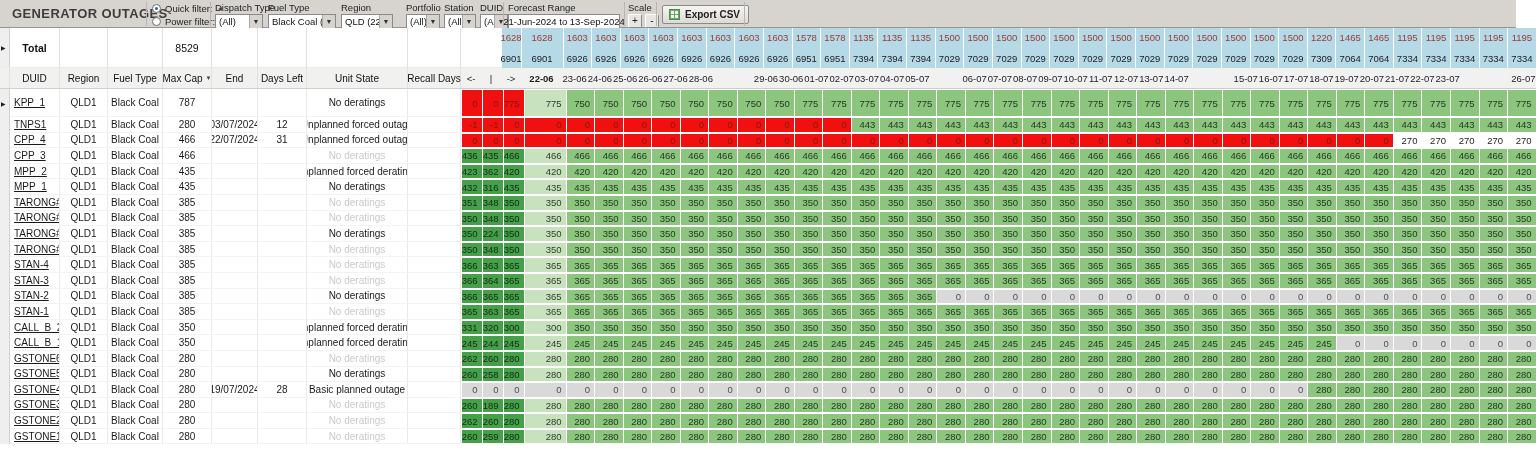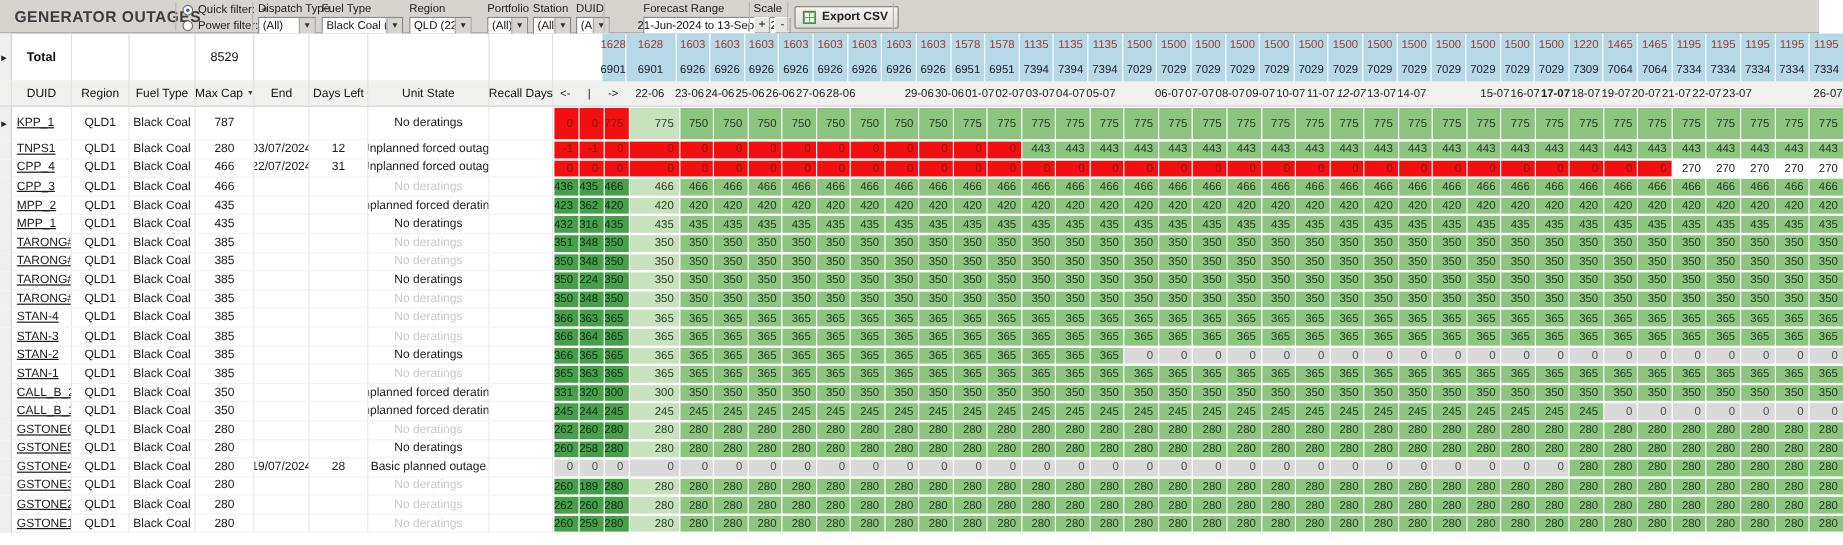--- a/index.html
+++ b/index.html
@@ -185,21 +185,21 @@
   </div>
   <div class="fgroup" style="left:480px;width:30px">
     <div class="flabel">DUID</div>
     <div class="combo" style="width:28px">
       <span class="combo-val">(All)</span>
       <span class="combo-btn">▼</span>
     </div>
   </div>
   <div class="tb-sep" style="left:503px"></div>
 
-  <div class="fgroup" style="left:536px;width:112px">
+  <div class="fgroup" style="left:508px;width:112px">
     <div class="flabel">Forecast Range</div>
     <div class="range-input" style="width:112px">21-Jun-2024 to 13-Sep-2024</div>
   </div>
   <div class="tb-sep" style="left:624px"></div>
 
   <div class="fgroup" style="left:628px">
     <div class="flabel">Scale</div>
     <div class="scale-btns">
       <div class="scale-btn">+</div>
       <div class="scale-btn">-</div>
@@ -386,46 +386,46 @@
     <span class="sort-arrow">▼</span>
   </div>
   <div class="h-cell w-end">End</div>
   <div class="h-cell w-days">Days Left</div>
   <div class="h-cell w-state">Unit State</div>
   <div class="h-cell w-recall">Recall Days</div>
   <div class="h-cell w-arrow h-date">&lt;-</div>
   <div class="h-cell w-arrow h-date">|</div>
   <div class="h-cell w-arrow h-date">-&gt;</div>
   <div id="date-headers" style="display:flex; flex:1 1 0; min-width:0;">
-      <div class="h-cell h-date d-first" style="border-right: none;">22-06</div>
+      <div class="h-cell h-date d-first" style="border-right: none; font-weight: bold;">22-06</div>
       <div class="h-cell h-date d-cell" style="border-right: none;">23-06</div>
       <div class="h-cell h-date d-cell" style="border-right: none;">24-06</div>
       <div class="h-cell h-date d-cell" style="border-right: none;">25-06</div>
       <div class="h-cell h-date d-cell" style="border-right: none;">26-06</div>
       <div class="h-cell h-date d-cell" style="border-right: none;">27-06</div>
       <div class="h-cell h-date d-cell" style="border-right: none;">28-06</div>
       <div class="h-cell h-date d-cell" style="border-right: none; margin-left: 40px;">29-06</div>
       <div class="h-cell h-date d-cell" style="border-right: none;">30-06</div>
       <div class="h-cell h-date d-cell" style="border-right: none;">01-07</div>
       <div class="h-cell h-date d-cell" style="border-right: none;">02-07</div>
       <div class="h-cell h-date d-cell" style="border-right: none;">03-07</div>
       <div class="h-cell h-date d-cell" style="border-right: none;">04-07</div>
       <div class="h-cell h-date d-cell" style="border-right: none;">05-07</div>
       <div class="h-cell h-date d-cell" style="border-right: none; margin-left: 32px;">06-07</div>
       <div class="h-cell h-date d-cell" style="border-right: none;">07-07</div>
       <div class="h-cell h-date d-cell" style="border-right: none;">08-07</div>
       <div class="h-cell h-date d-cell" style="border-right: none;">09-07</div>
       <div class="h-cell h-date d-cell" style="border-right: none;">10-07</div>
       <div class="h-cell h-date d-cell" style="border-right: none;">11-07</div>
-      <div class="h-cell h-date d-cell" style="border-right: none; font-style: italic;">12-07</div>
+      <div class="h-cell h-date d-cell" style="border-right: none;">12-07</div>
       <div class="h-cell h-date d-cell" style="border-right: none;">13-07</div>
       <div class="h-cell h-date d-cell" style="border-right: none;">14-07</div>
       <div class="h-cell h-date d-cell" style="border-right: none; margin-left: 44px;">15-07</div>
       <div class="h-cell h-date d-cell" style="border-right: none;">16-07</div>
-      <div class="h-cell h-date d-cell" style="border-right: none; font-weight: bold;">17-07</div>
+      <div class="h-cell h-date d-cell" style="border-right: none;">17-07</div>
       <div class="h-cell h-date d-cell" style="border-right: none;">18-07</div>
       <div class="h-cell h-date d-cell" style="border-right: none; text-align: center;">19-07</div>
       <div class="h-cell h-date d-cell" style="border-right: none;">20-07</div>
       <div class="h-cell h-date d-cell" style="border-right: none;">21-07</div>
       <div class="h-cell h-date d-cell" style="border-right: none;">22-07</div>
       <div class="h-cell h-date d-cell" style="border-right: none;">23-07</div>
       <div class="h-cell h-date d-cell" style="border-right: none; margin-top: 20px;">24-07</div>
       <div class="h-cell h-date d-cell" style="border-right: none; margin-top: 36px;">25-07</div>
       <div class="h-cell h-date d-cell" style="border-right: none;">26-07</div>
     </div>

